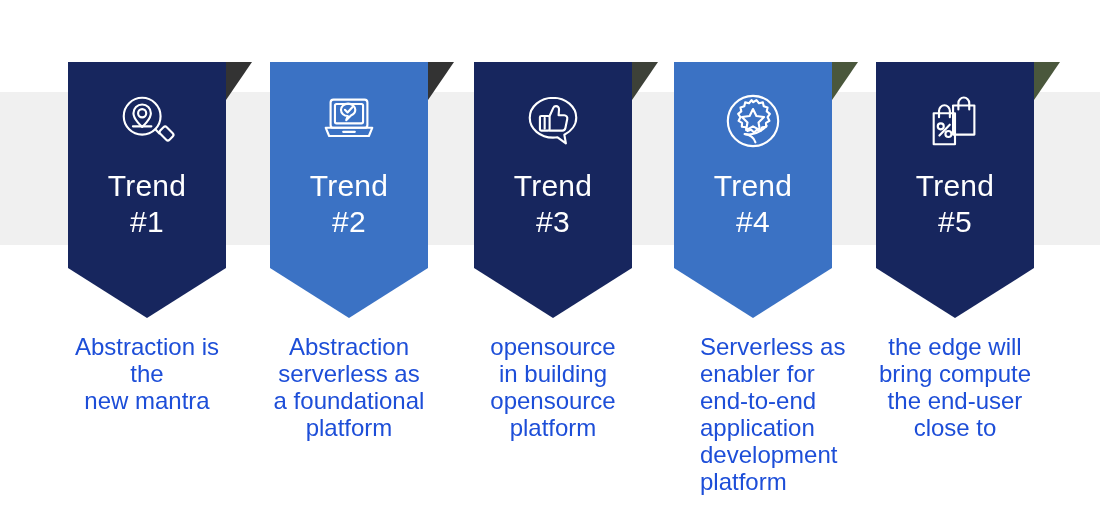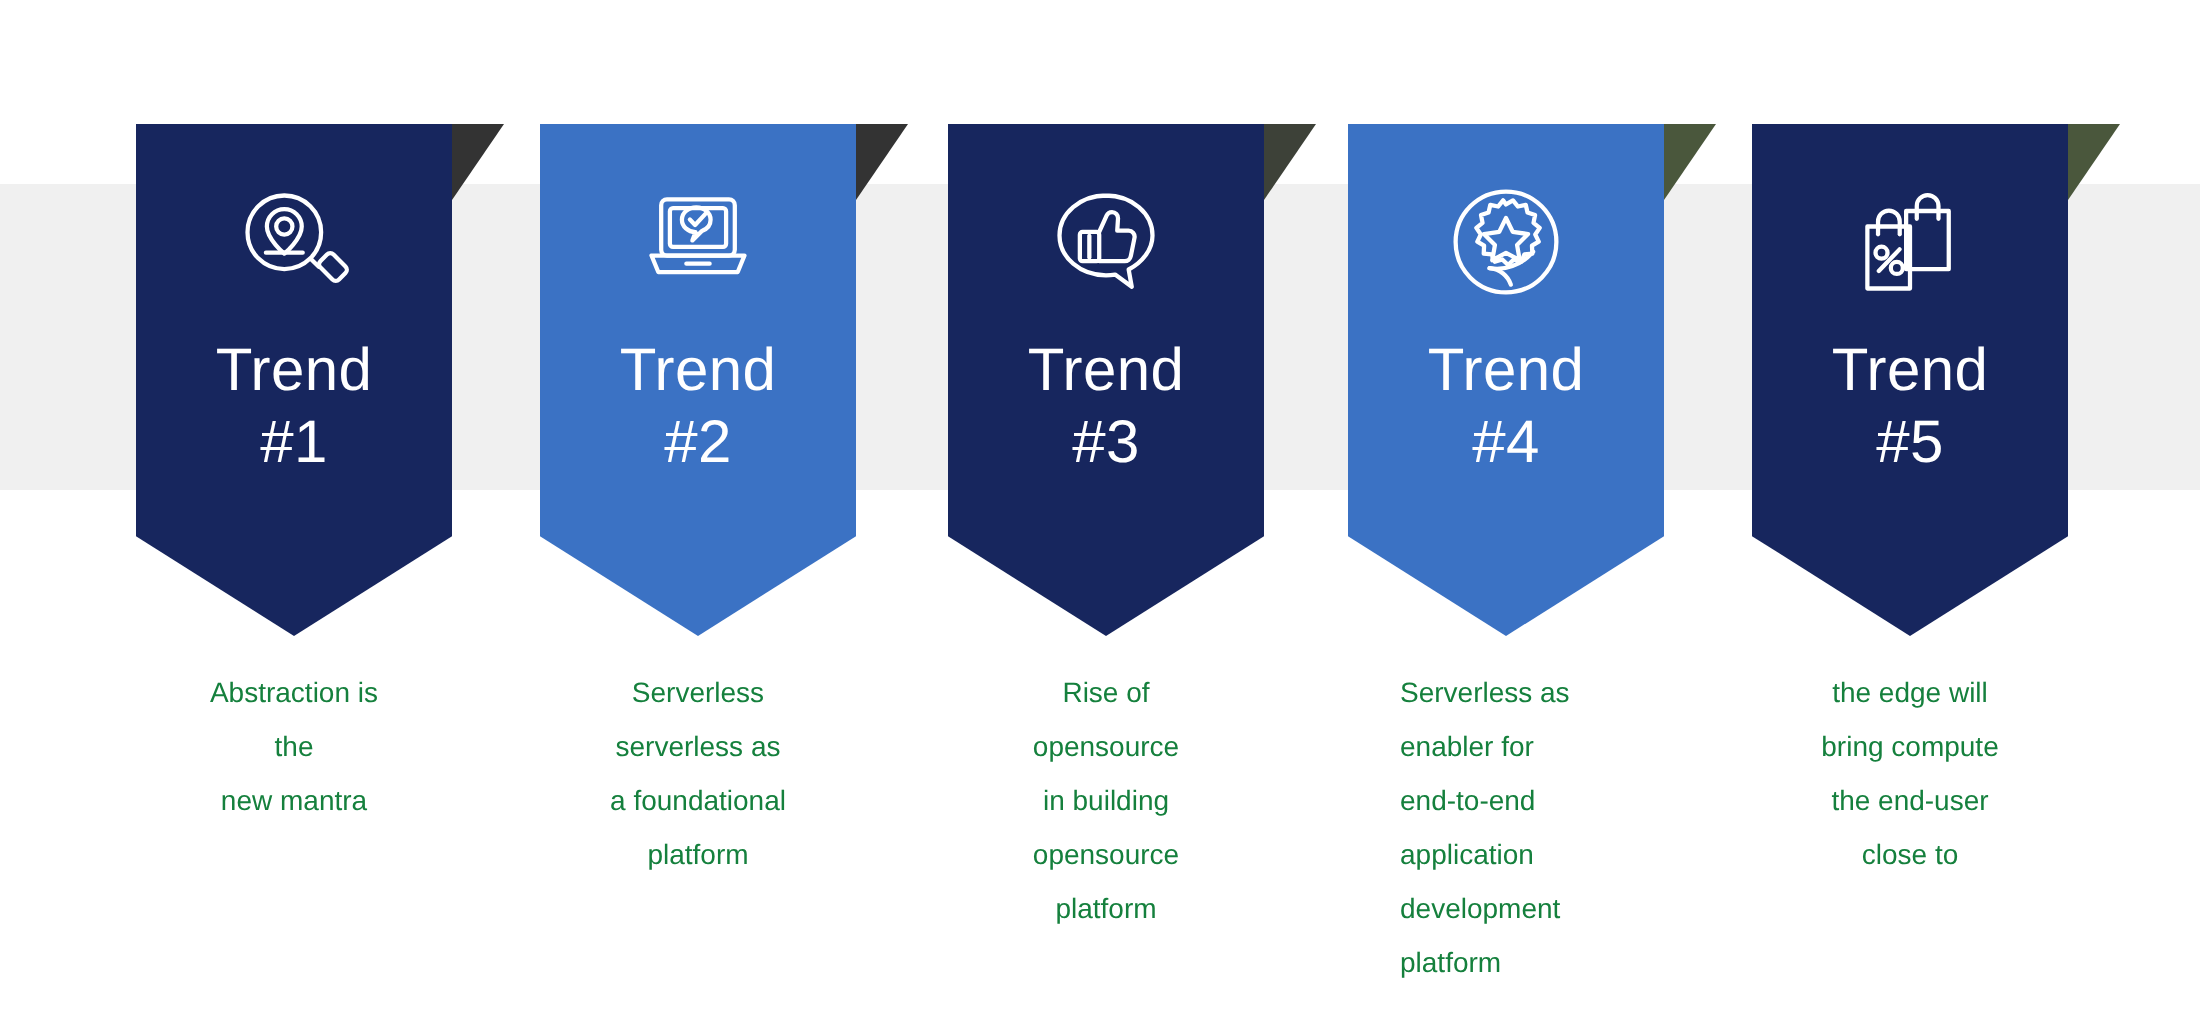--- a/index.html
+++ b/index.html
@@ -62,22 +62,22 @@
     line-height:36px;
     text-align:center;
     letter-spacing:0.2px;
   }
   .trend-label .num{display:block;}
 
   .caption{
     position:absolute;
     top:333px;
     width:180px;
-    color:#15803d;
-    font-size:14px;
+    color:#1d4ed8;
+    font-size:24px;
     line-height:27px;
     text-align:center;
     z-index:2;
   }
   .caption.left{ text-align:left; width:170px; }
   .caption .ln{display:block;white-space:pre;}
 </style>
 </head>
 <body style="background: rgb(255, 255, 255);">
 
@@ -167,27 +167,26 @@
         </div>
       </div>
     </div>
   <div id="captions-root">
       <div class="caption" style="left: 57px;">
         <span class="ln">Abstraction is</span>
         <span class="ln">the</span>
         <span class="ln">new mantra</span>
       </div>
       <div class="caption" style="left: 259px;">
-        <span class="ln">Serverless</span>
+        <span class="ln">Abstraction</span>
         <span class="ln">serverless as</span>
         <span class="ln">a foundational</span>
         <span class="ln">platform</span>
       </div>
       <div class="caption" style="left: 463px;">
-        <span class="ln">Rise of</span>
         <span class="ln">opensource</span>
         <span class="ln">in building</span>
         <span class="ln">opensource</span>
         <span class="ln">platform</span>
       </div>
       <div class="caption left" style="left: 700px;">
         <span class="ln">Serverless as</span>
         <span class="ln">enabler for</span>
         <span class="ln">end-to-end</span>
         <span class="ln">application</span>

